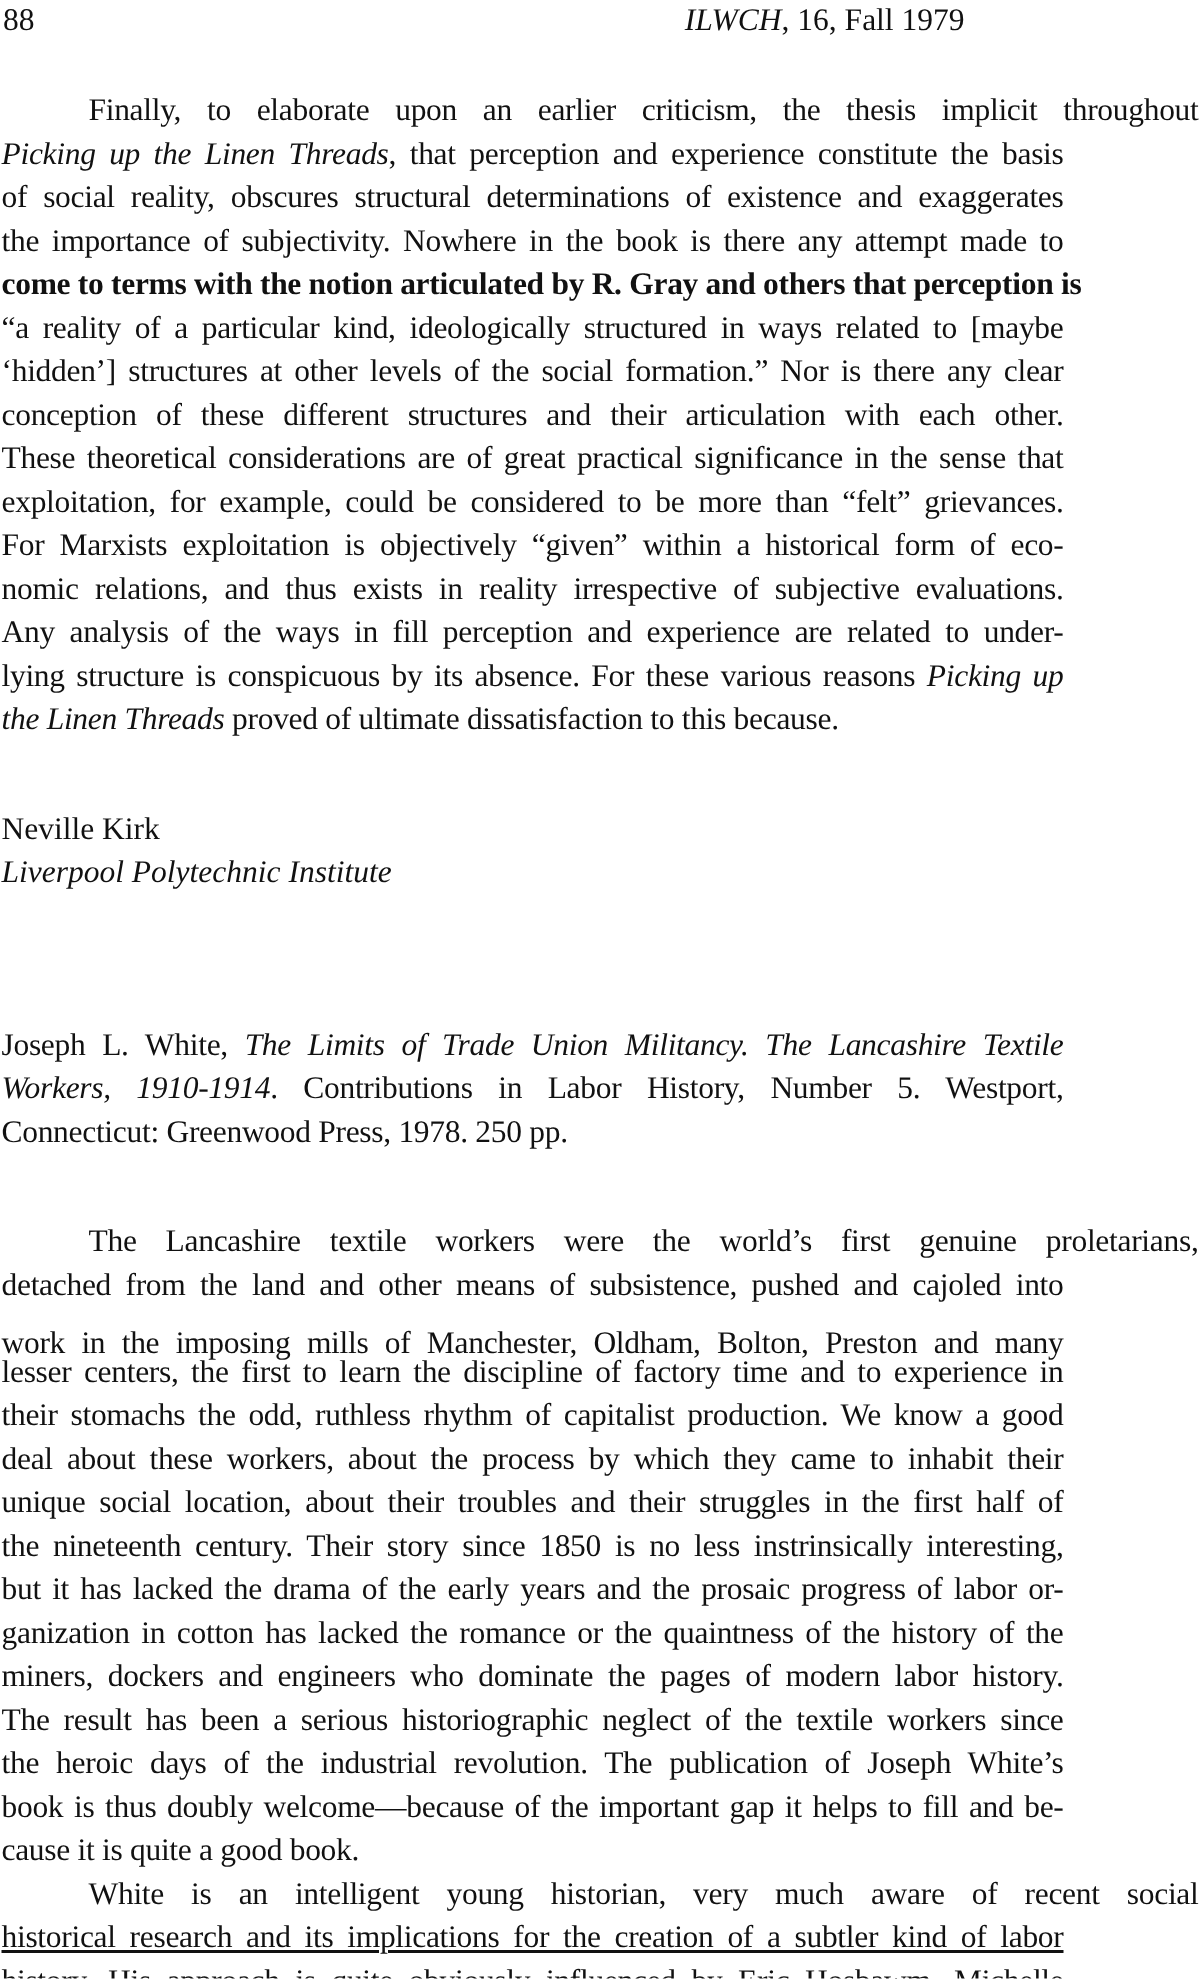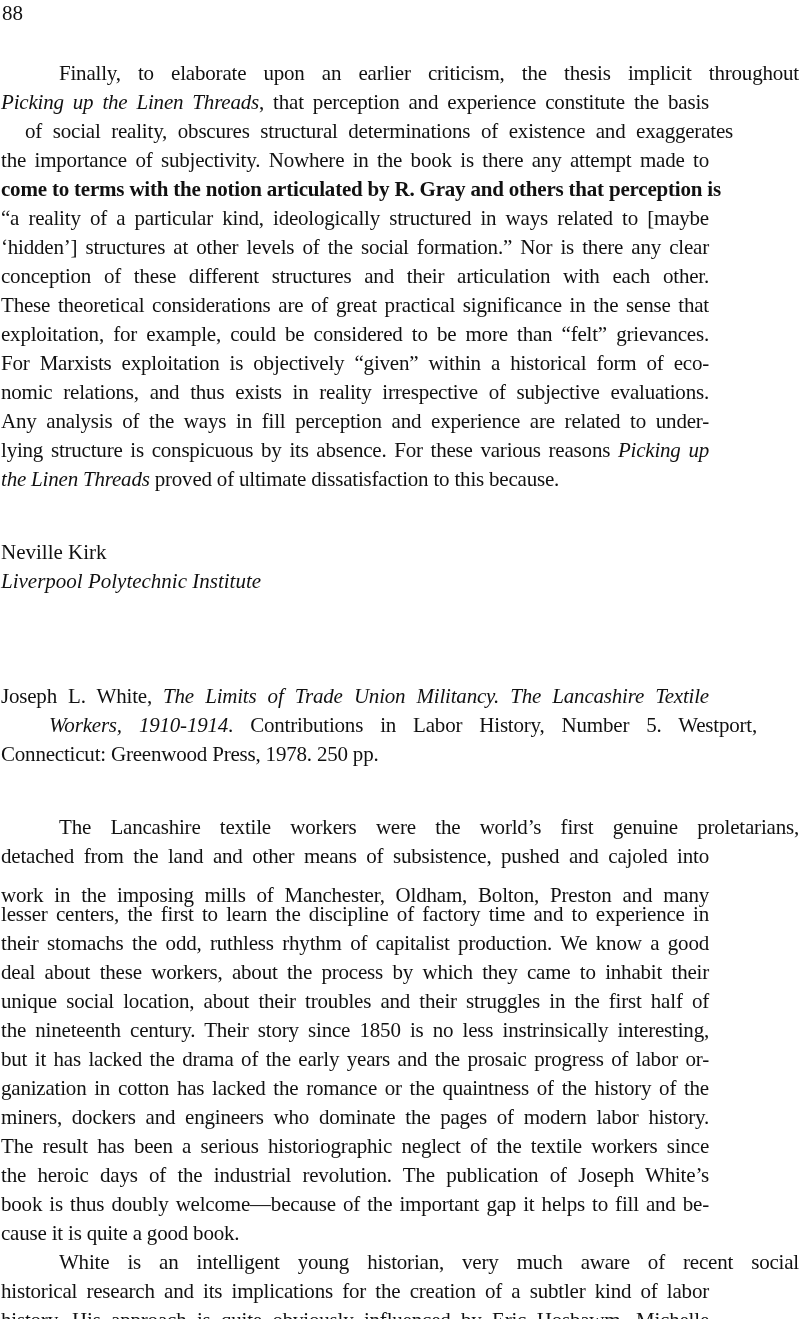--- a/index.html
+++ b/index.html
@@ -65,46 +65,47 @@
     }
     .sig.italic {
       font-style: italic;
     }
   </style>
 </head>
 <body>
 
 <div class="header">
   <span class="page-num">88</span>
+  <span class="running-head"><i>ILWCH</i><span>, 16, Fall 1979</span></span>
 </div>
 
 <div>
   <div class="line indent" style="top:59px;">Finally, to elaborate upon an earlier criticism, the thesis implicit throughout</div>
   <div class="line" style="top:88px;"><i>Picking up the Linen Threads</i><span>, that perception and experience constitute the basis</span></div>
-  <div class="line" style="top:117px;padding-left:24px;">of social reality, obscures structural determinations of existence and exaggerates</div>
+  <div class="line" style="top:117px;">of social reality, obscures structural determinations of existence and exaggerates</div>
   <div class="line" style="top:146px;">the importance of subjectivity. Nowhere in the book is there any attempt made to</div>
   <div class="line" style="top:175px;font-weight:bold;">come to terms with the notion articulated by R. Gray and others that perception is</div>
   <div class="line" style="top:204px;">“a reality of a particular kind, ideologically structured in ways related to [maybe</div>
   <div class="line" style="top:233px;">‘hidden’] structures at other levels of the social formation.” Nor is there any clear</div>
   <div class="line" style="top:262px;">conception of these different structures and their articulation with each other.</div>
   <div class="line" style="top:291px;">These theoretical considerations are of great practical significance in the sense that</div>
   <div class="line" style="top:320px;">exploitation, for example, could be considered to be more than “felt” grievances.</div>
   <div class="line" style="top:349px;">For Marxists exploitation is objectively “given” within a historical form of eco-</div>
   <div class="line" style="top:378px;">nomic relations, and thus exists in reality irrespective of subjective evaluations.</div>
   <div class="line" style="top:407px;">Any analysis of the ways in fill perception and experience are related to under-</div>
   <div class="line" style="top:436px;"><span>lying structure is conspicuous by its absence. For these various reasons </span><i>Picking up</i></div>
   <div class="line last" style="top:465px;"><i>the Linen Threads</i><span> proved of ultimate dissatisfaction to this because.</span></div>
 </div>
 
 <div class="sig" style="top:538px;">Neville Kirk</div>
 <div class="sig italic" style="top:567px;">Liverpool Polytechnic Institute</div>
 
 <div>
   <div class="line" style="top:682px;"><span>Joseph L. White, </span><i>The Limits of Trade Union Militancy. The Lancashire Textile</i></div>
-  <div class="line" style="top:711px;padding-left:48px;"><i>Workers, 1910-1914</i><span>. Contributions in Labor History, Number 5. Westport,</span></div>
+  <div class="line" style="top:711px;"><i>Workers, 1910-1914</i><span>. Contributions in Labor History, Number 5. Westport,</span></div>
   <div class="line last" style="top:740px;">Connecticut: Greenwood Press, 1978. 250 pp.</div>
 </div>
 
 <div>
   <div class="line indent" style="top:813px;">The Lancashire textile workers were the world’s first genuine proletarians,</div>
   <div class="line" style="top:842px;">detached from the land and other means of subsistence, pushed and cajoled into</div>
   <div class="line" style="top:881px;">work in the imposing mills of Manchester, Oldham, Bolton, Preston and many</div>
   <div class="line" style="top:900px;">lesser centers, the first to learn the discipline of factory time and to experience in</div>
   <div class="line" style="top:929px;">their stomachs the odd, ruthless rhythm of capitalist production. We know a good</div>
   <div class="line" style="top:958px;">deal about these workers, about the process by which they came to inhabit their</div>
@@ -114,15 +115,15 @@
   <div class="line" style="top:1074px;">ganization in cotton has lacked the romance or the quaintness of the history of the</div>
   <div class="line" style="top:1103px;">miners, dockers and engineers who dominate the pages of modern labor history.</div>
   <div class="line" style="top:1132px;">The result has been a serious historiographic neglect of the textile workers since</div>
   <div class="line" style="top:1161px;">the heroic days of the industrial revolution. The publication of Joseph White’s</div>
   <div class="line" style="top:1190px;">book is thus doubly welcome—because of the important gap it helps to fill and be-</div>
   <div class="line last" style="top:1219px;">cause it is quite a good book.</div>
 </div>
 
 <div>
   <div class="line indent" style="top:1248px;">White is an intelligent young historian, very much aware of recent social</div>
-  <div class="line" style="top:1277px;">historical research and its implications for the creation of a subtler kind of labor</div>
+  <div class="line" style="top:1277px;text-decoration:underline;">historical research and its implications for the creation of a subtler kind of labor</div>
   <div class="line" style="top:1306px;">history. His approach is quite obviously influenced by Eric Hosbawm, Michelle</div>
 </div>
 
 </body></html>

